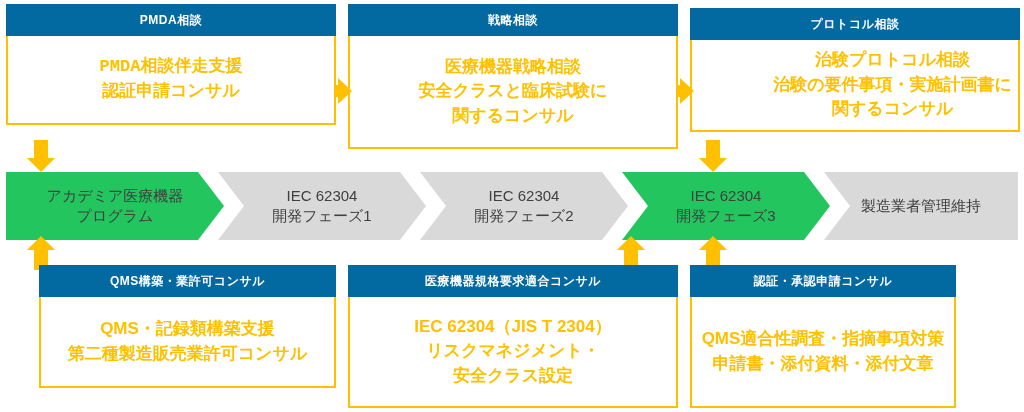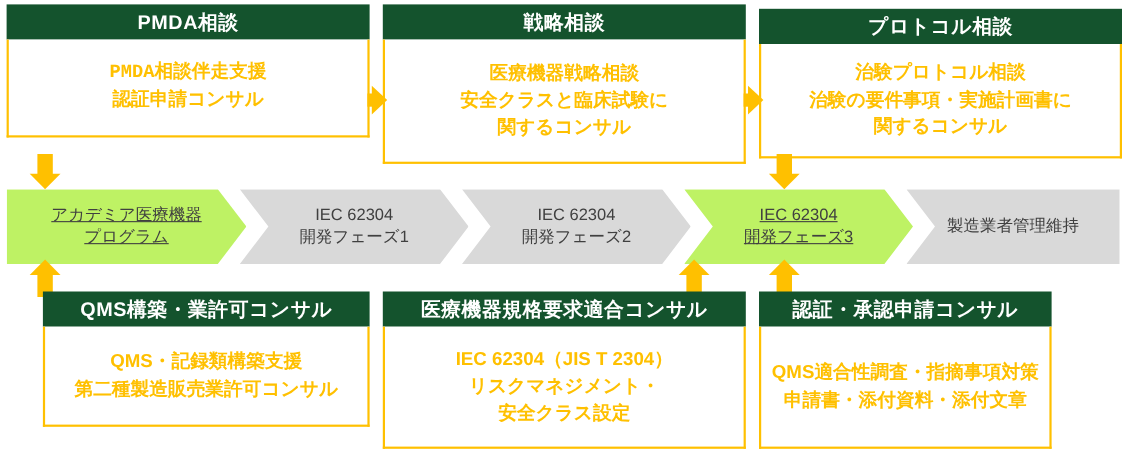--- a/index.html
+++ b/index.html
@@ -21,24 +21,24 @@
 
   
   .card {
     position: absolute;
     box-sizing: border-box;
   }
   .card-header {
     box-sizing: border-box;
     width: 100%;
     height: 32px;
-    background: #14532d;
+    background: #0369a1;
     color: #ffffff;
     font-weight: bold;
-    font-size: 18px;
+    font-size: 12px;
     line-height: 32px;
     text-align: center;
     letter-spacing: 0.5px;
     white-space: nowrap;
     overflow: hidden;
   }
   .card-body {
     box-sizing: border-box;
     width: 100%;
     background: #ffffff;
@@ -71,21 +71,21 @@
     display: flex;
     align-items: center;
     justify-content: center;
     box-sizing: border-box;
     text-align: center;
     font-size: 15px;
     line-height: 1.35;
     white-space: nowrap;
   }
   .chev .line { display: block; }
-  .chev.yellow { background: #bef264; color: #404040; text-decoration: underline; }
+  .chev.yellow { background: #22c55e; color: #404040; }
   .chev.gray   { background: #D9D9D9; color: #404040; }
   
   .chev.shape-mid {
     clip-path: polygon(0 0, calc(100% - 26px) 0, 100% 50%, calc(100% - 26px) 100%, 0 100%, 26px 50%);
   }
   .chev.shape-first {
     clip-path: polygon(0 0, calc(100% - 26px) 0, 100% 50%, calc(100% - 26px) 100%, 0 100%);
   }
   .chev.shape-last {
     clip-path: polygon(0 0, 100% 0, 100% 100%, 0 100%, 26px 50%);
@@ -144,21 +144,21 @@
       <div>
         <span class="line">医療機器戦略相談</span>
         <span class="line">安全クラスと臨床試験に</span>
         <span class="line">関するコンサル</span>
       </div>
     </div>
   </div>
 
   <div class="card" style="left:690px; top:8px; width:330px;">
     <div class="card-header">プロトコル相談</div>
-    <div class="card-body" style="height:104px;">
+    <div class="card-body" style="height:92px;justify-content:flex-end;">
       <div>
         <span class="line">治験プロトコル相談</span>
         <span class="line">治験の要件事項・実施計画書に</span>
         <span class="line">関するコンサル</span>
       </div>
     </div>
   </div>
 
   <div class="conn" style="left:334px; top:78px; width:16px; height:26px;">
     <div class="h-arrow-stem" style="left:0; top:7px; width:6px; height:12px;"></div>

